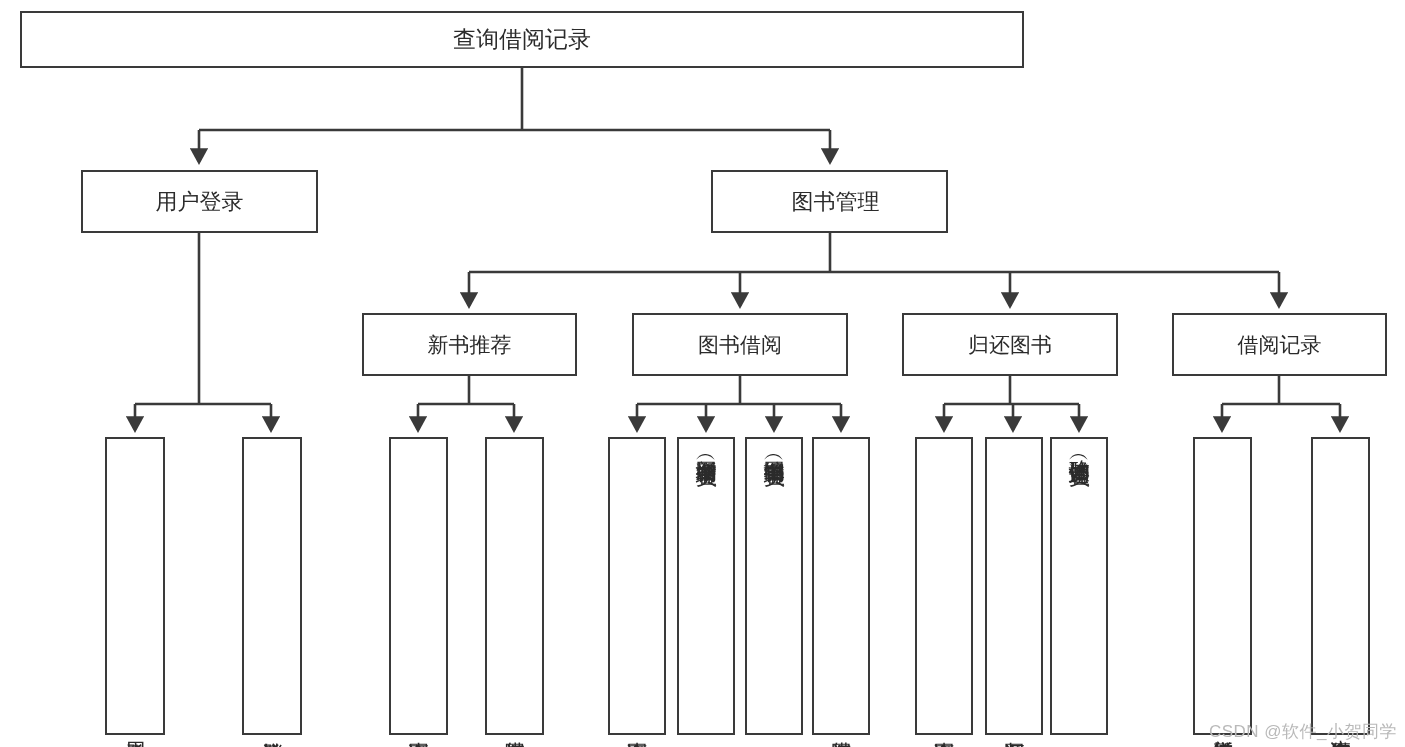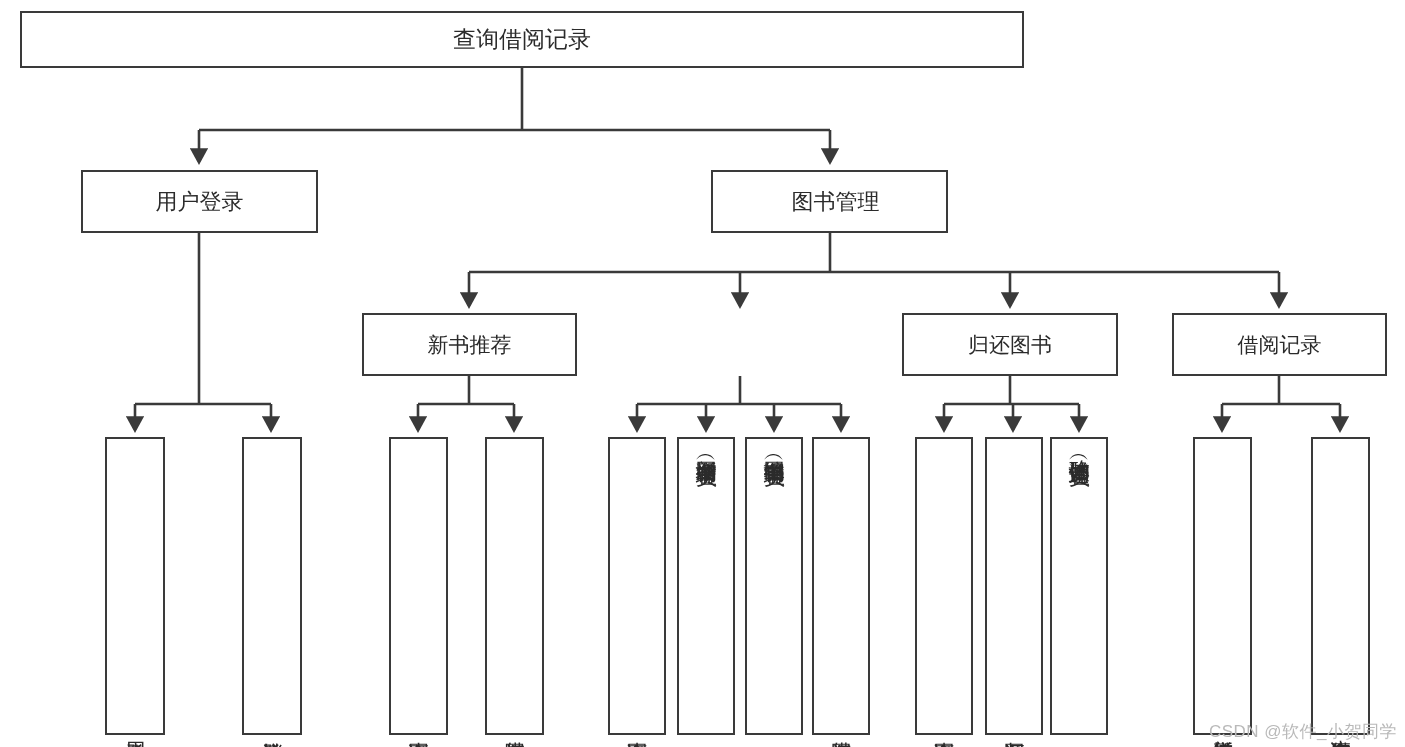--- a/index.html
+++ b/index.html
@@ -136,20 +136,23 @@
   <div class="node level2" style="left:81px; top:170px; width:237px; height:63px;">
     <span class="node-label">用户登录</span>
   </div>
   <div class="node level2" style="left:711px; top:170px; width:237px; height:63px;padding-left:12px;">
     <span class="node-label">图书管理</span>
   </div>
 
   <div class="node level3" style="left:362px; top:313px; width:215px; height:63px;">
     <span class="node-label">新书推荐</span>
   </div>
+  <div class="node level3" style="left:632px; top:313px; width:216px; height:63px;">
+    <span class="node-label">图书借阅</span>
+  </div>
   <div class="node level3" style="left:902px; top:313px; width:216px; height:63px;">
     <span class="node-label">归还图书</span>
   </div>
   <div class="node level3" style="left:1172px; top:313px; width:215px; height:63px;">
     <span class="node-label">借阅记录</span>
   </div>
 
   <div class="node leaf" style="left:105px; top:437px; width:60px; height:298px;">
     <span class="node-label">用户登录</span>
   </div>

